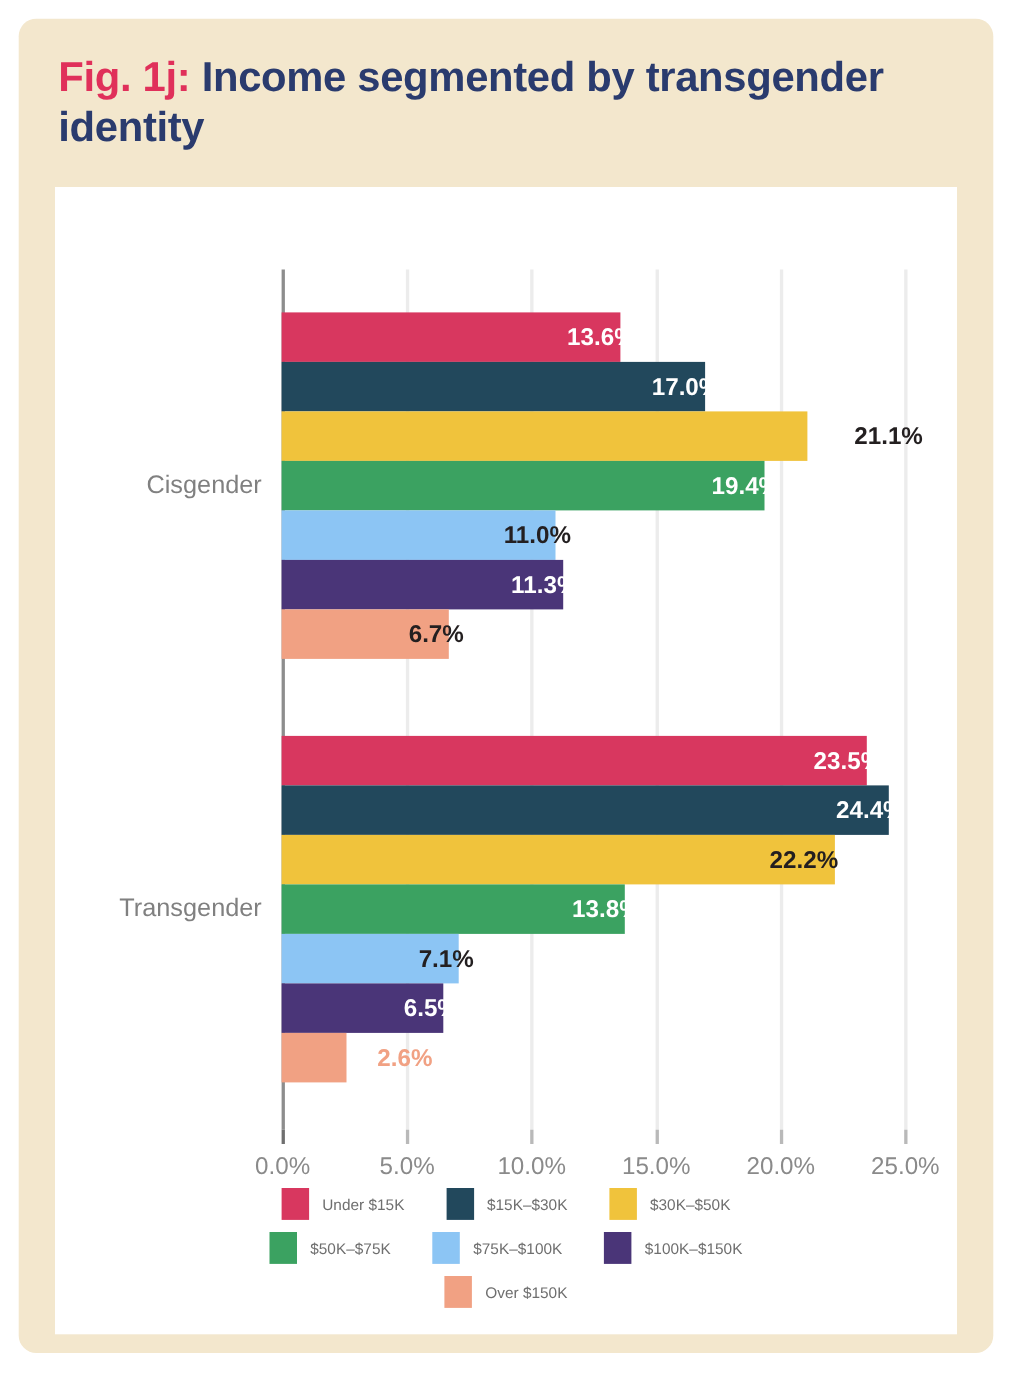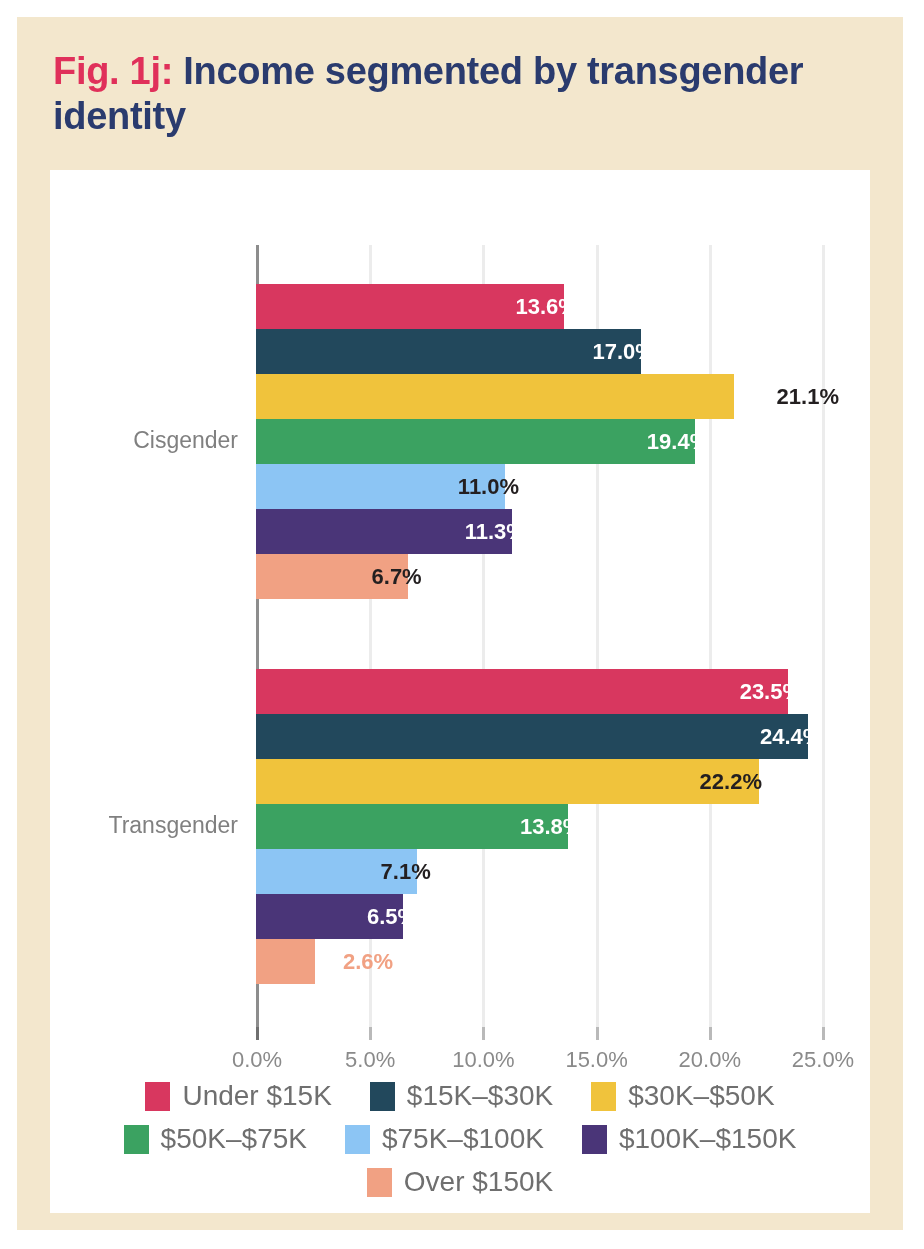--- a/index.html
+++ b/index.html
@@ -16,20 +16,21 @@
 
   
   #figure-card {
     position: absolute;
     left: 17px;
     top: 17px;
     width: 886px;
     height: 1213px;
     background: #f3e7cd;
     box-sizing: border-box;
+    border-radius: 16px;
   }
 
   #figure-title {
     position: absolute;
     left: 36px;
     top: 32px;
     width: 800px;
     font-size: 38px;
     font-weight: bold;
     line-height: 1.18;
@@ -155,21 +156,21 @@
     align-items: center;
     margin: 0 19px;
   }
   .legend-swatch {
     width: 25px;
     height: 29px;
     margin-right: 12px;
     flex: none;
   }
   .legend-label {
-    font-size: 28px;
+    font-size: 14px;
     color: #6f6f6f;
     white-space: nowrap;
   }
 </style>
 </head>
 <body>
 
 <div id="figure-card">
 
   <div id="figure-title">

